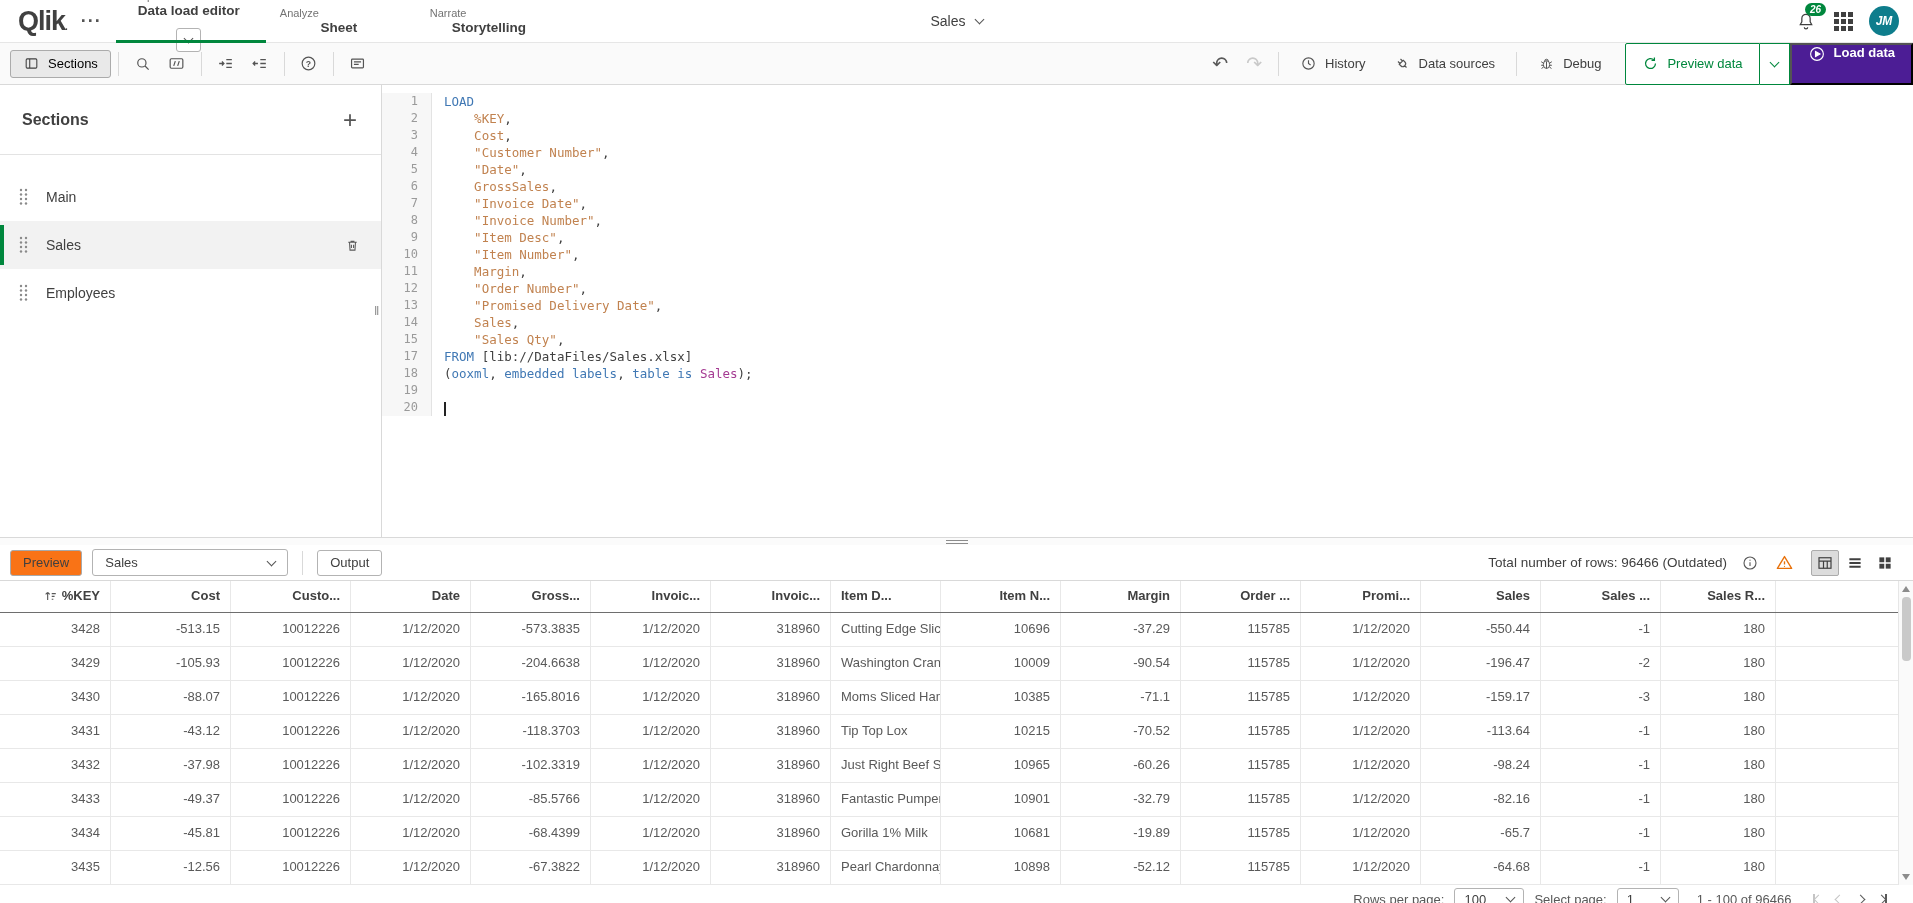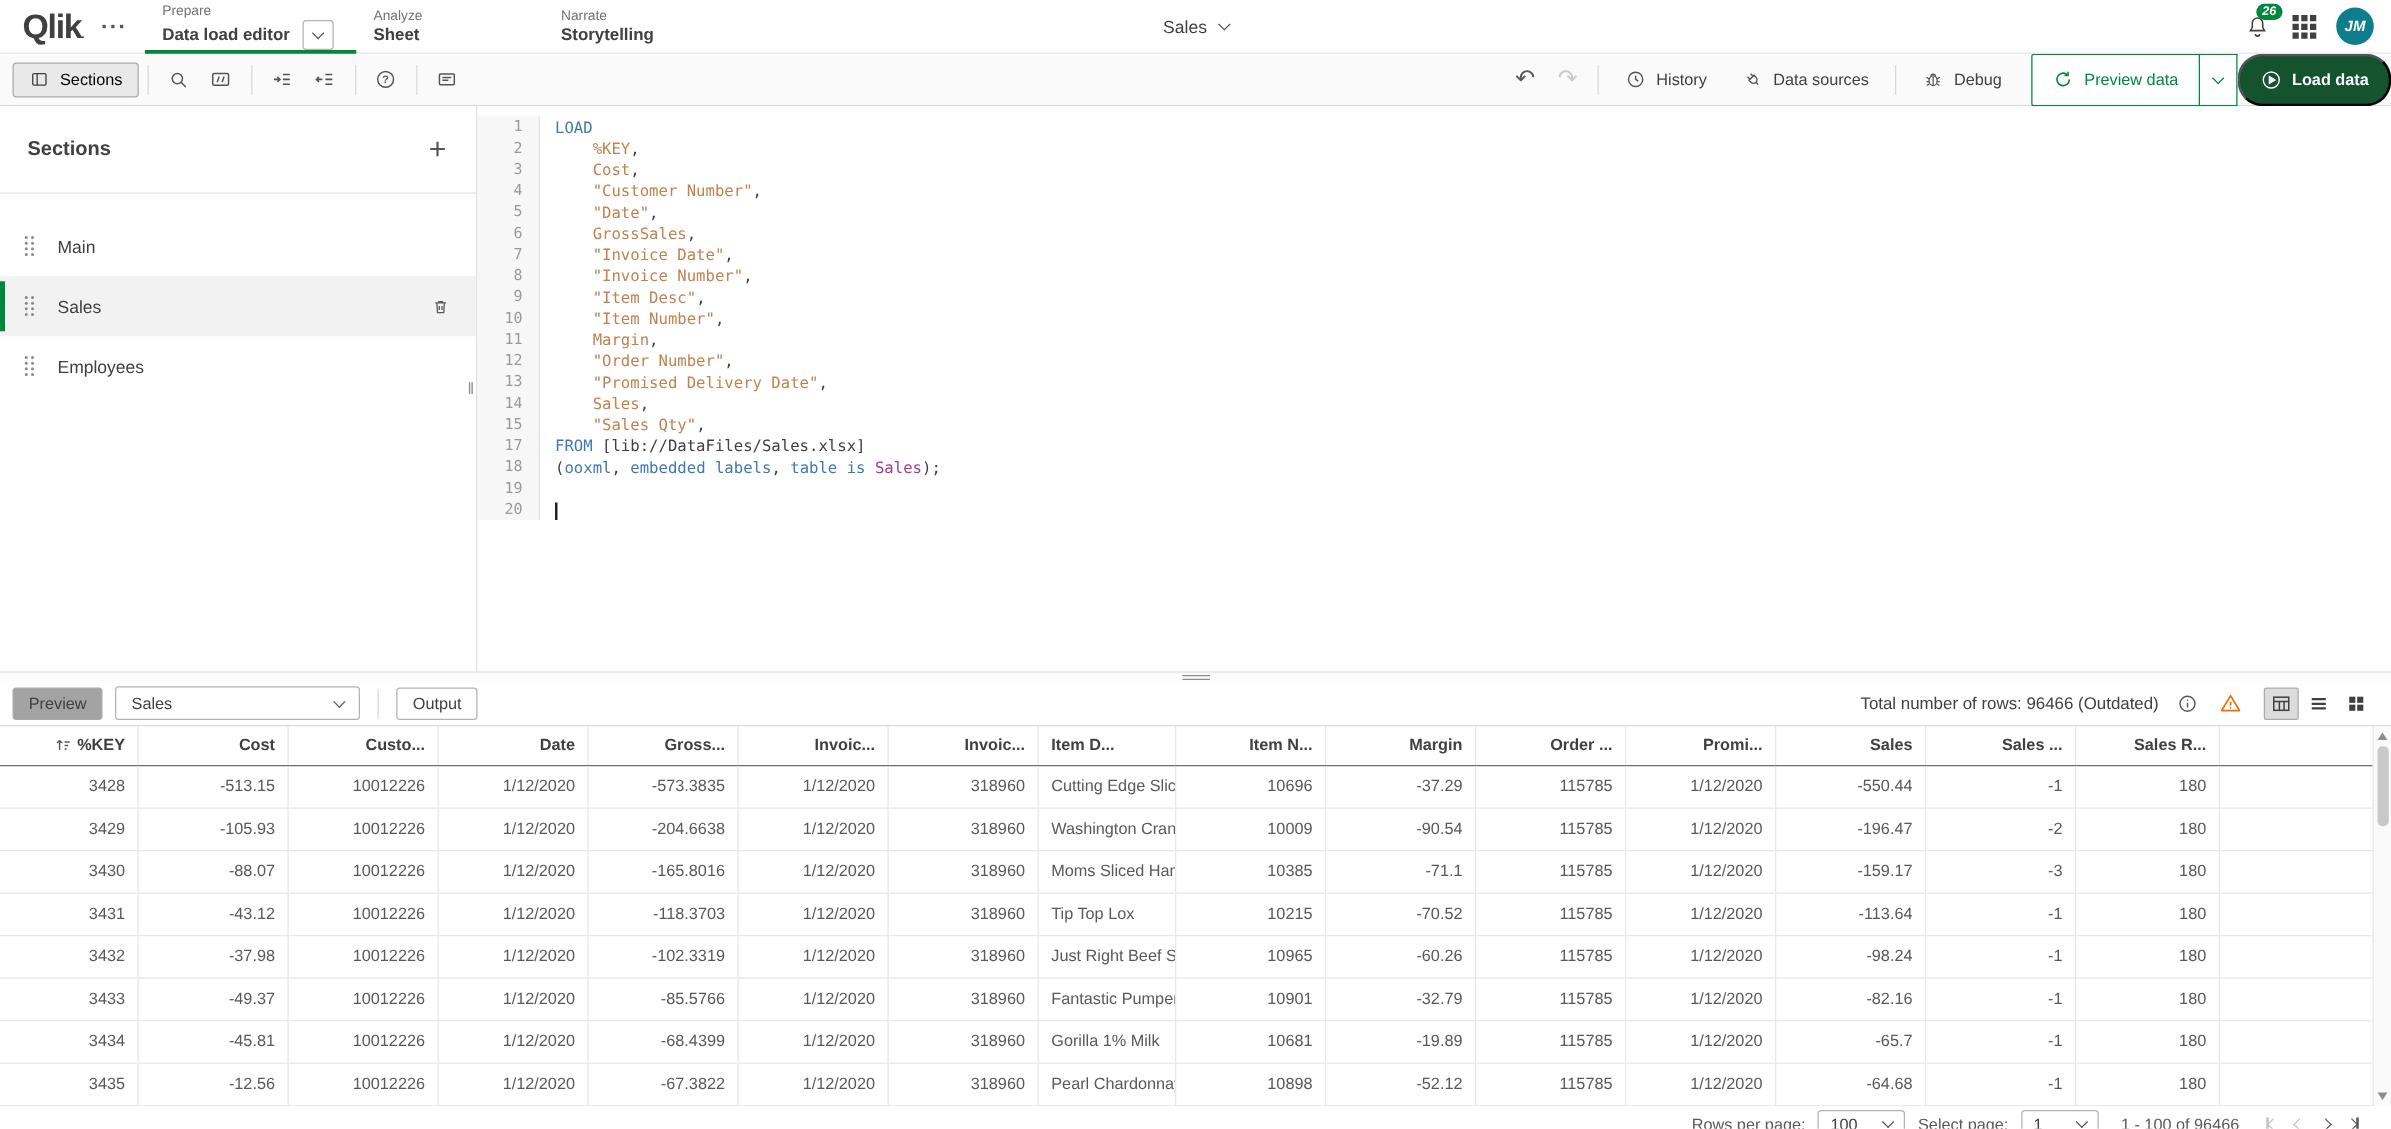--- a/index.html
+++ b/index.html
@@ -11,21 +11,21 @@
   .topbar { height:43px; flex:none; display:flex; align-items:stretch; background:#fff;
     border-bottom:1px solid #e6e6e6; position:relative; }
   .logo-wrap { display:flex; align-items:center; padding:0 14px 0 18px; gap:14px; }
   .qlik-logo { font-size:27px; font-weight:bold; letter-spacing:-1px; color:#404040; line-height:1; }
   .qlik-logo .dot { font-size:10px; vertical-align:baseline; }
   .more-menu { color:#545454; font-size:18px; font-weight:bold; letter-spacing:1px; cursor:pointer; }
   .nav { display:flex; align-items:stretch; }
   .nav-item { display:flex; flex-direction:column; justify-content:center; padding:0 18px 0 14px;
     position:relative; min-width:150px; cursor:pointer; }
   .nav-item .sec { font-size:11px; color:#737373; margin-bottom:1px; }
-  .nav-item .row { display:flex; align-items:center; gap:10px; }
+  .nav-item .row { display:flex; align-items:center; gap:10px;flex-direction:column; }
   .nav-item .lbl { font-size:13.5px; font-weight:bold; color:#404040; white-space:nowrap; }
   .nav-item.active::after { content:""; position:absolute; left:0; right:0; bottom:-1px; height:3px; background:#00873D; }
   .nav-chev-btn { width:25px; height:24px; border:1px solid #b3b3b3; border-radius:3px;
     display:flex; align-items:center; justify-content:center; background:#fff; }
   .chev { width:7px; height:7px; border-right:1.6px solid #545454; border-bottom:1.6px solid #545454;
     transform:rotate(45deg); margin-top:-3px; }
   .app-select { position:absolute; left:50%; top:0; transform:translateX(-50%); height:42px;
     display:flex; align-items:center; gap:10px; cursor:pointer; }
   .app-select .val { font-size:14px; color:#404040; }
   .topbar-right { margin-left:auto; display:flex; align-items:center; gap:16px; padding-right:14px;font-style:italic; }
@@ -48,22 +48,22 @@
   .tb-txtbtn { display:flex; align-items:center; gap:8px; font-size:13px; color:#404040;
     padding:0 14px; height:28px; cursor:pointer; white-space:nowrap; }
   .undo-redo { font-size:19px; line-height:1; padding:0 9px; cursor:pointer; }
   .undo { color:#595959; } .redo { color:#c9c9c9; }
   .run-group { display:flex; align-items:stretch; height:42px; margin-left:10px; }
   .btn-preview-data { display:flex; align-items:center; gap:8px; padding:0 16px; font-size:13px;
     color:#00873D; background:#fff; border:1px solid #00873D; border-radius:2px 0 0 2px; cursor:pointer; white-space:nowrap; }
   .btn-preview-chev { width:30px; display:flex; align-items:center; justify-content:center;
     border:1px solid #00873D; border-left:none; background:#fff; cursor:pointer; }
   .btn-preview-chev .chev { border-color:#00873D; }
-  .btn-load-data { display:flex; align-items:center; gap:8px; padding:0 16px; font-size:13px; font-weight:bold;
-    color:#fff; background:#14532d; cursor:pointer; white-space:nowrap;border-radius:20px; }
+  .btn-load-data { display:flex; gap:8px; padding:0 16px; font-size:13px; font-weight:bold;
+    color:#fff; background:#4c1d95; cursor:pointer; white-space:nowrap; }
 
   
   .main { flex:none; height:452px; display:flex; position:relative; }
   .sidebar { width:382px; flex:none; border-right:1px solid #d9d9d9; display:flex; flex-direction:column; background:#fff; }
   .sidebar-head { height:70px; display:flex; align-items:center; justify-content:space-between;
     padding:0 24px 0 22px; border-bottom:1px solid #e3e3e3; }
   .sidebar-head .t { font-size:16px; font-weight:bold; color:#404040; }
   .plus { font-size:24px; color:#545454; font-weight:normal; cursor:pointer; line-height:1; }
   .section-list { padding-top:18px; }
   .section-item { height:48px; display:flex; align-items:center; gap:16px; padding:0 20px 0 18px;
@@ -91,21 +91,21 @@
   .hsplit { height:8px; flex:none; background:#fbfbfb; border-top:1px solid #d9d9d9;
     display:flex; align-items:center; justify-content:center; cursor:row-resize; }
   .hsplit .grip { width:22px; height:4px; border-top:1px solid #8c8c8c; border-bottom:1px solid #8c8c8c; }
 
   
   .preview { flex:1; display:flex; flex-direction:column; position:relative; background:#fff; }
   .pv-toolbar { height:36px; flex:none; display:flex; align-items:center; padding:0 14px 0 10px;
     border-bottom:1px solid #d9d9d9; gap:10px; }
   .btn-small { height:26px; padding:0 12px; font-size:13px; color:#404040; background:#fff;
     border:1px solid #b3b3b3; border-radius:3px; display:flex; align-items:center; cursor:pointer; }
-  .btn-small.active { background:#a3a3a3; border-color:#a9a9a9; }
+  .btn-small.active { background:#f97316; border-color:#a9a9a9; }
   .pv-select { width:196px; height:27px; border:1px solid #b3b3b3; border-radius:3px; background:#fff;
     display:flex; align-items:center; justify-content:space-between; padding:0 12px; font-size:13px; cursor:pointer; }
   .pv-div { width:1px; height:24px; background:#d9d9d9; margin:0 4px; }
   .pv-right { margin-left:auto; display:flex; align-items:center; gap:12px; }
   .total-text { font-size:13.5px; color:#404040; }
   .mini-icon { width:22px; height:22px; display:flex; align-items:center; justify-content:center; cursor:pointer; }
   .view-toggles { display:flex; align-items:center; gap:2px; margin-left:4px; }
   .vt { width:28px; height:26px; display:flex; align-items:center; justify-content:center; cursor:pointer; border-radius:2px; }
   .vt.active { background:#dcdcdc; border:1px solid #ababab; }
 

